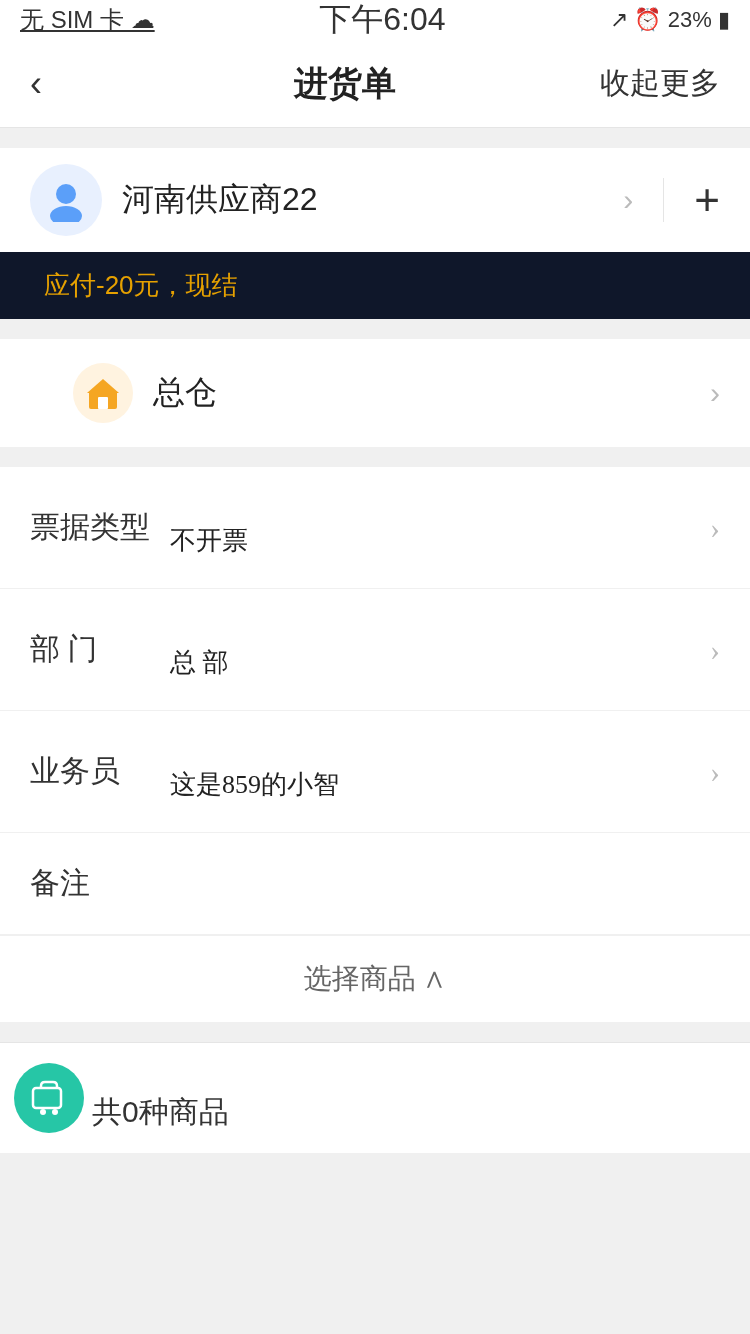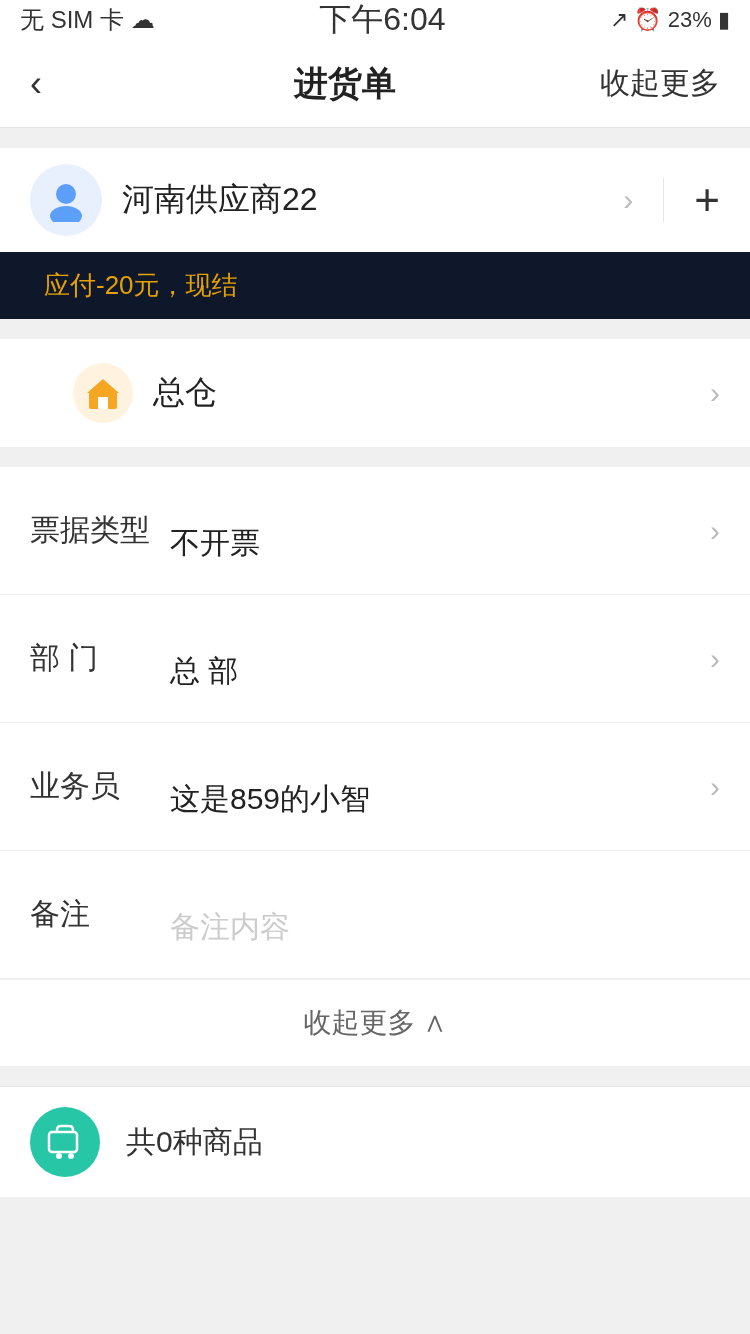--- a/index.html
+++ b/index.html
@@ -17,21 +17,21 @@
       width: 750px;
       height: 40px;
       background: #fff;
       display: flex;
       align-items: center;
       justify-content: space-between;
       padding: 0 20px;
       font-size: 24px;
       color: #333;
     }
-    .status-left { display: flex; align-items: flex-start; gap: 8px; }
+    .status-left { display: flex; align-items: flex-start; gap: 8px; text-decoration: underline; }
     .status-center { font-size: 32px; font-weight: 500; }
     .status-right { display: flex; align-items: center; gap: 6px; font-size: 22px; }
 
     
     .nav-bar {
       width: 750px;
       height: 88px;
       background: #fff;
       display: flex;
       align-items: center;
@@ -139,38 +139,39 @@
       color: #222;
     }
     .row-arrow {
       color: #bbb;
       font-size: 30px;
     }
 
     
     .form-section {
       background: #fff;
+      font-family: Liberation Serif, serif;
     }
     .form-row {
       display: flex;
       align-items: center;
       padding: 30px 30px;
       border-bottom: 1px solid #f0f0f0;
       min-height: 90px;
     }
     .form-row:last-child { border-bottom: none; }
     .form-label {
       font-size: 30px;
       color: #333;
       width: 130px;
       flex-shrink: 0;
     }
     .form-value {
       flex: 1;
-      font-size: 30px;
+      font-size: 26px;
       color: #222;
       padding-left: 10px;
       margin-top: 26px;
     }
     .form-value.placeholder {
       color: #ccc;
     }
 
     
     .collapse-row {
@@ -180,23 +181,23 @@
       font-size: 28px;
       color: #666;
       border-top: 1px solid #f0f0f0;
       cursor: pointer;
     }
 
     
     .bottom-bar {
       background: #fff;
       display: flex;
-      align-items: center;
-      padding: 20px 30px;
-      gap: 26px;
+      align-items: flex-end;
+      padding: 20px 14px;
+      gap: 8px;
       border-top: 1px solid #e5e5e5;
     }
     .product-icon {
       width: 70px;
       height: 70px;
       border-radius: 50%;
       background: #26c6a6;
       display: flex;
       align-items: center;
       justify-content: center;
@@ -300,24 +301,23 @@
   </div>
 
   <div class="form-row">
     <div class="form-label">业务员</div>
     <div class="form-value">这是859的小智</div>
     <div class="row-arrow">›</div>
   </div>
 
   <div class="form-row">
     <div class="form-label">备注</div>
-    <div class="form-value placeholder">备注内容</div>
-  </div>
-
-  <div class="collapse-row">收起更多 ∧</div>
+  </div>
+
+  <div class="collapse-row">选择商品 ∧</div>
 </div>
 
 <div class="section-divider"></div>
 
 <div class="bottom-bar">
   <div class="product-icon">
     <svg width="40" height="40" viewBox="0 0 40 40" xmlns="http://www.w3.org/2000/svg">
       <rect x="4" y="10" width="28" height="20" rx="3" fill="none" stroke="#fff" stroke-width="2.5"></rect>
       <path d="M12 10 L12 8 Q12 4 16 4 L24 4 Q28 4 28 8 L28 10" fill="none" stroke="#fff" stroke-width="2.5"></path>
       <circle cx="14" cy="34" r="3" fill="#fff"></circle>

